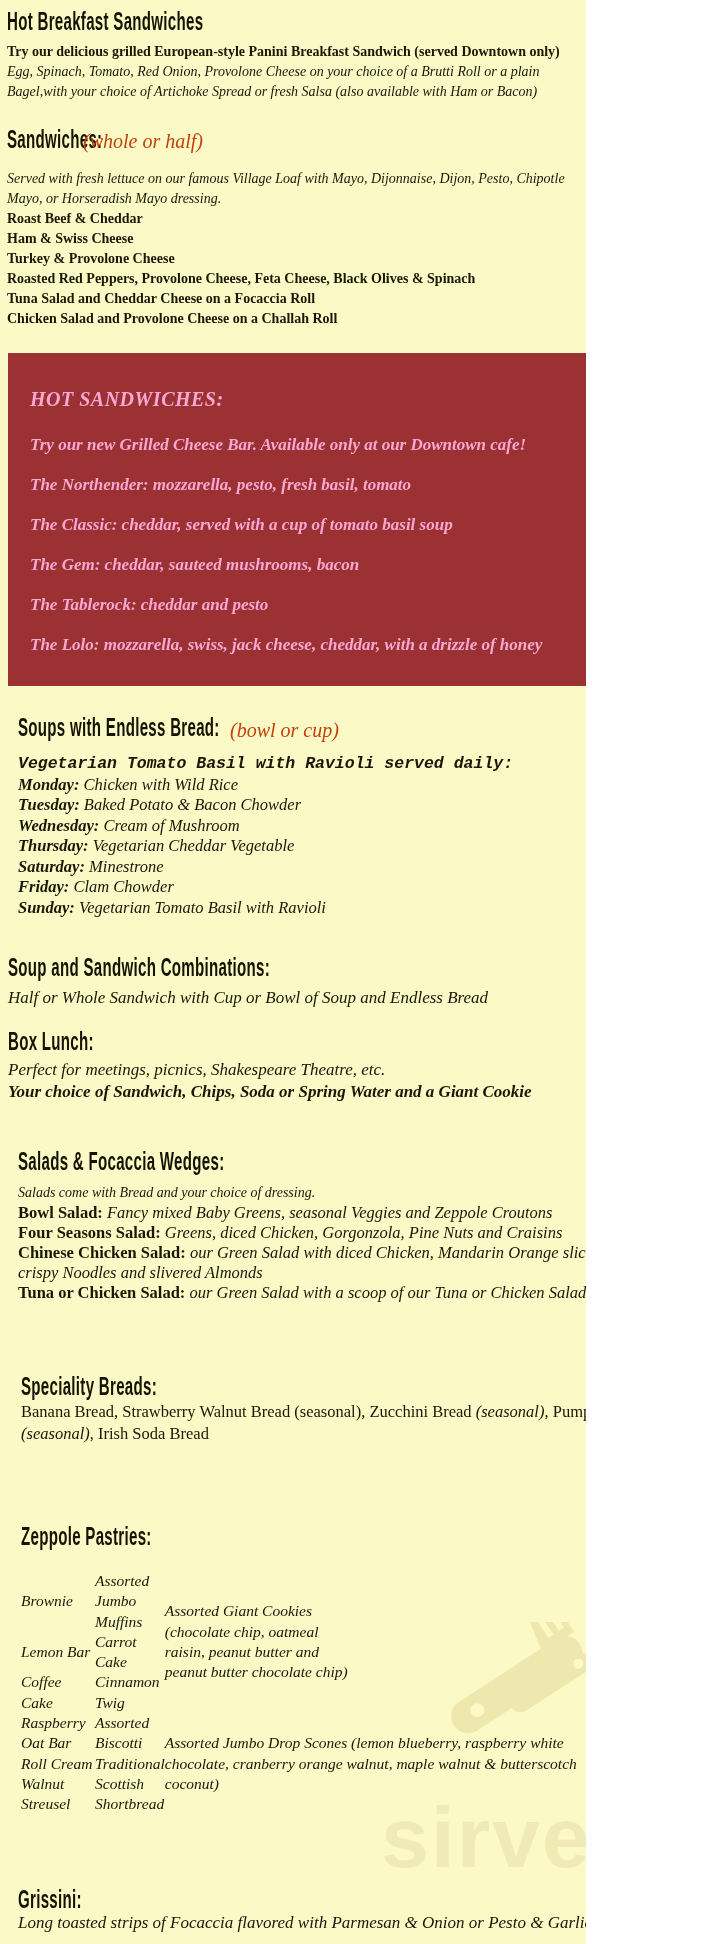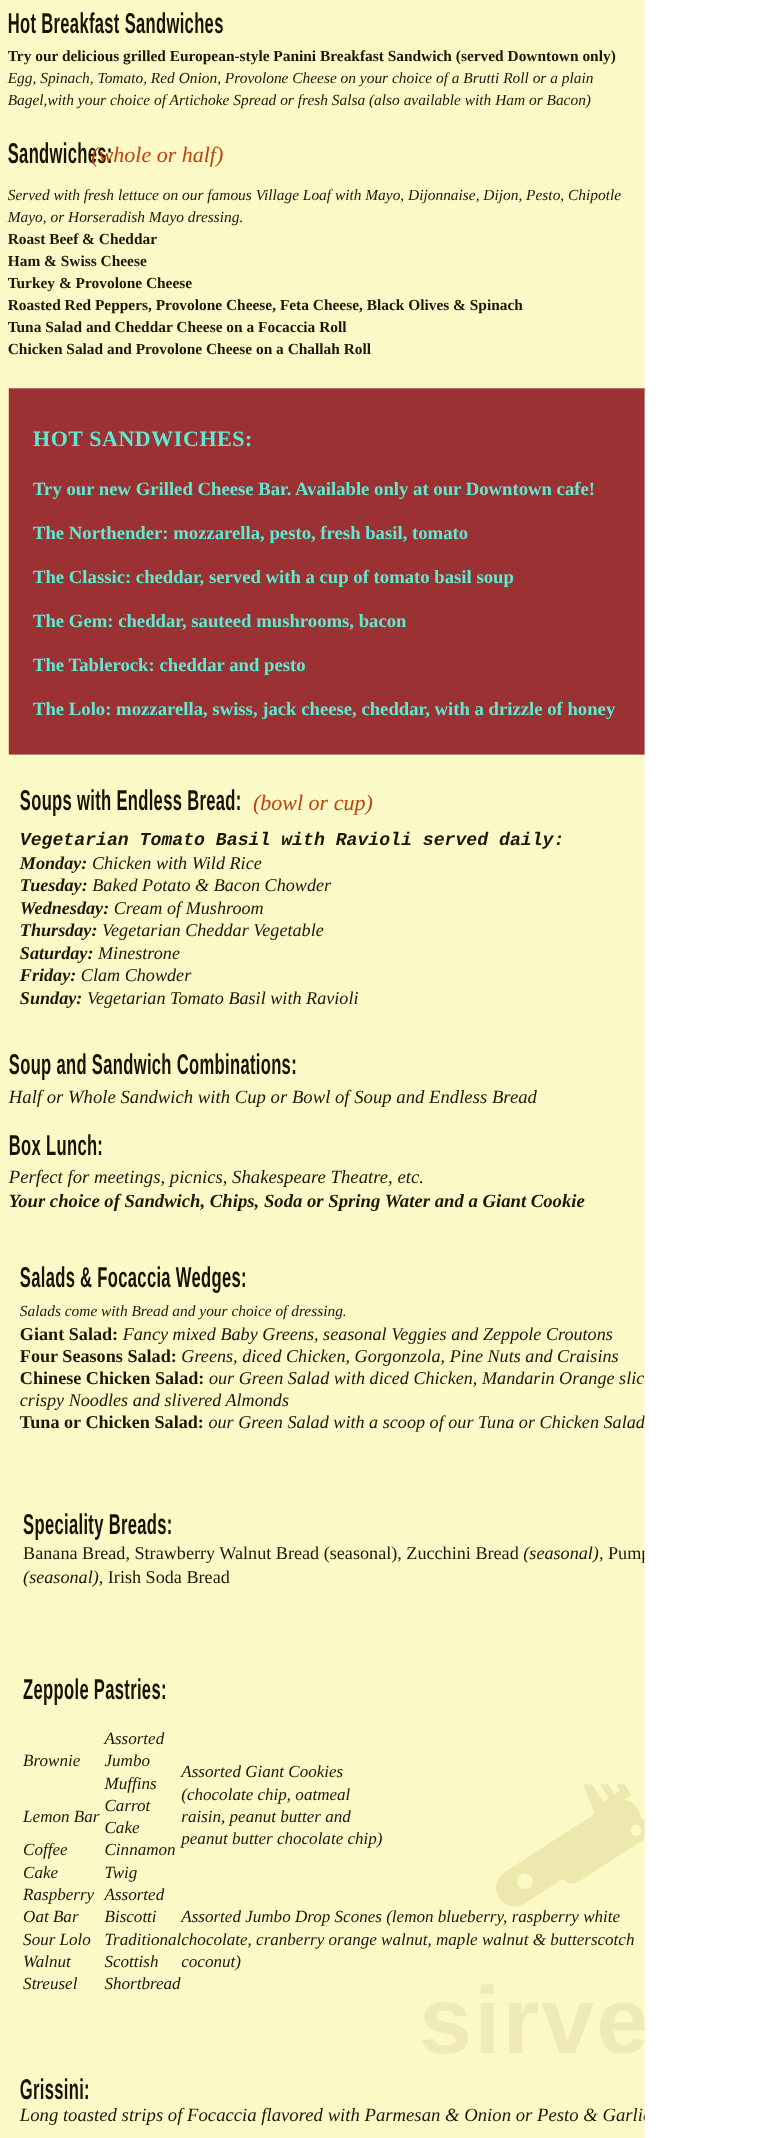--- a/index.html
+++ b/index.html
@@ -26,21 +26,21 @@
   .lines{white-space:pre-line;}
   
   #s1{top:6px; left:7px; width:696px;}
   #s1 .intro{margin-top:6px;}
   #s2{top:124px; left:7px; width:696px;}
   #s2 .sub{left:76px; top:6px;}
   #s2 .desc{margin-top:15px;}
   
   #sbox{
     top:353px; left:8px; width:680px; height:333px; box-sizing:border-box;
-    background:#9B3133; color:#5eead4; padding:34px 22px 0 22px;
+    background:#9B3133; color:#f9a8d4; padding:34px 22px 0 22px;font-style:italic;
   }
   #sbox .boxtitle{font-size:20px; line-height:24px; font-weight:700; letter-spacing:0.5px; margin:0 0 24px 0;}
   #sbox p.bl{font-size:17px; line-height:20px; font-weight:700; margin:0 0 20px 0;}
   
   #s4{top:712px; left:18px; width:676px;}
   #s4 .sub{left:212px; top:7px;}
   #s4 .daily{margin-top:12px;font-family:Liberation Mono, monospace;}
   #s4 .dayline, #s4 .daily{font-size:16.5px; line-height:20.5px;}
   
   #s5{top:952px; left:8px; width:690px;}
@@ -142,21 +142,21 @@
 
   <div class="sec" id="s6">
     <h2 class="hd">Box Lunch:</h2>
     <p class="l i body17">Perfect for meetings, picnics, Shakespeare Theatre, etc.</p>
     <p class="l i body17">Your choice of Sandwich, Chips, Soda or Spring Water and a Giant Cookie</p>
   </div>
 
   <div class="sec" id="s7">
     <h2 class="hd">Salads &amp; Focaccia Wedges:</h2>
     <p class="intro i body16">Salads come with Bread and your choice of dressing.</p>
-    <p class="item"><span class="b">Giant Salad:</span> <span class="i lines">Fancy mixed Baby Greens, seasonal Veggies and Zeppole Croutons</span></p>
+    <p class="item"><span class="b">Bowl Salad:</span> <span class="i lines">Fancy mixed Baby Greens, seasonal Veggies and Zeppole Croutons</span></p>
     <p class="item"><span class="b">Four Seasons Salad:</span> <span class="i lines">Greens, diced Chicken, Gorgonzola, Pine Nuts and Craisins</span></p>
     <p class="item"><span class="b">Chinese Chicken Salad:</span> <span class="i lines">our Green Salad with diced Chicken, Mandarin Orange slices,
 crispy Noodles and slivered Almonds</span></p>
     <p class="item"><span class="b">Tuna or Chicken Salad:</span> <span class="i lines">our Green Salad with a scoop of our Tuna or Chicken Salad</span></p>
   </div>
 
   <div class="sec" id="s8">
     <h2 class="hd">Speciality Breads:</h2>
     <p class="l"><span>Banana Bread, Strawberry Walnut Bread (seasonal), Zucchini Bread </span><span class="i">(seasonal)</span><span>, Pumpkin Bread</span></p>
     <p class="l"><span class="i">(seasonal)</span><span>, Irish Soda Bread</span></p>
@@ -210,21 +210,21 @@
 Biscotti</div>
             </td>
         <td class="c3" rowspan="2">
               <div class="blk lines">Assorted Jumbo Drop Scones (lemon blueberry, raspberry white
 chocolate, cranberry orange walnut, maple walnut &amp; butterscotch
 coconut)</div>
             </td>
       </tr>
       <tr>
         <td class="c1">
-              <div class="lines">Sour Lolo
+              <div class="lines">Roll Cream
 Walnut
 Streusel</div>
             </td>
         <td class="c2">
               <div class="lines">Traditional
 Scottish
 Shortbread</div>
             </td>
       </tr>
     </tbody>

